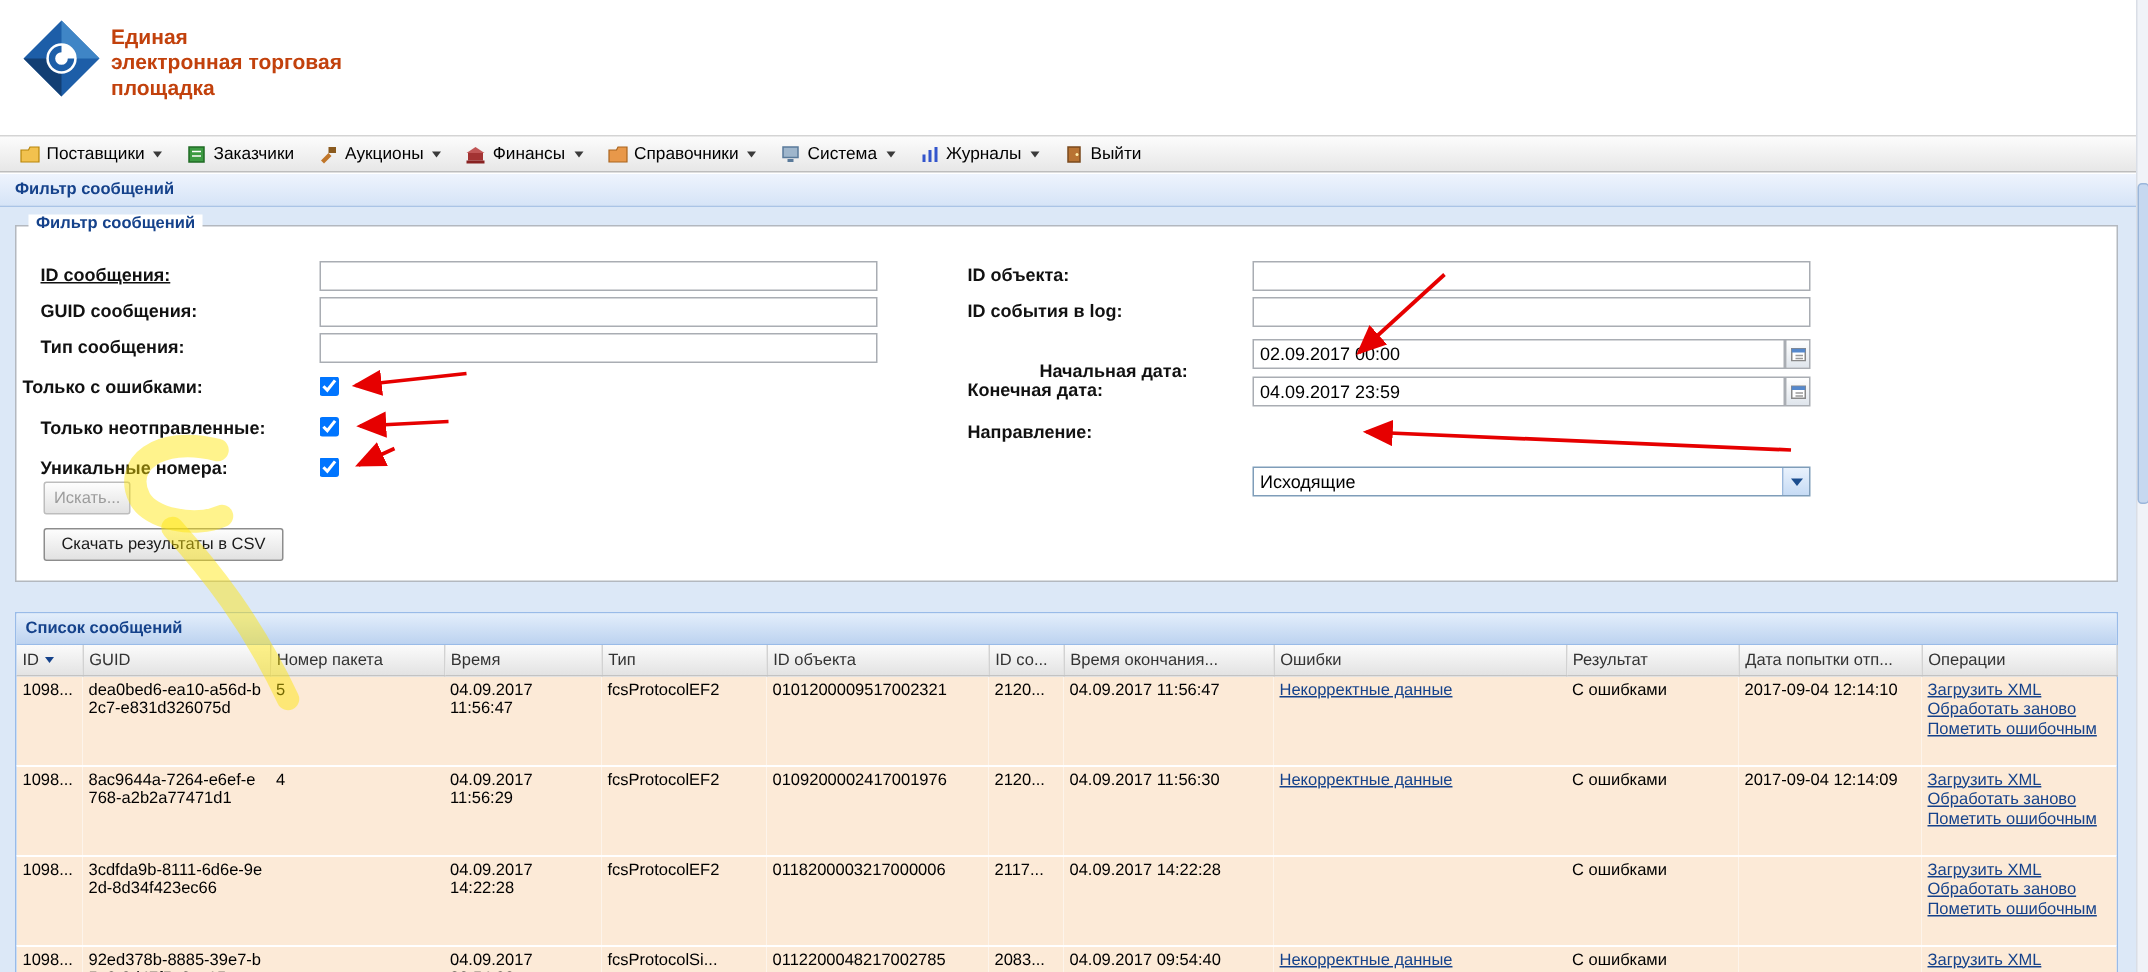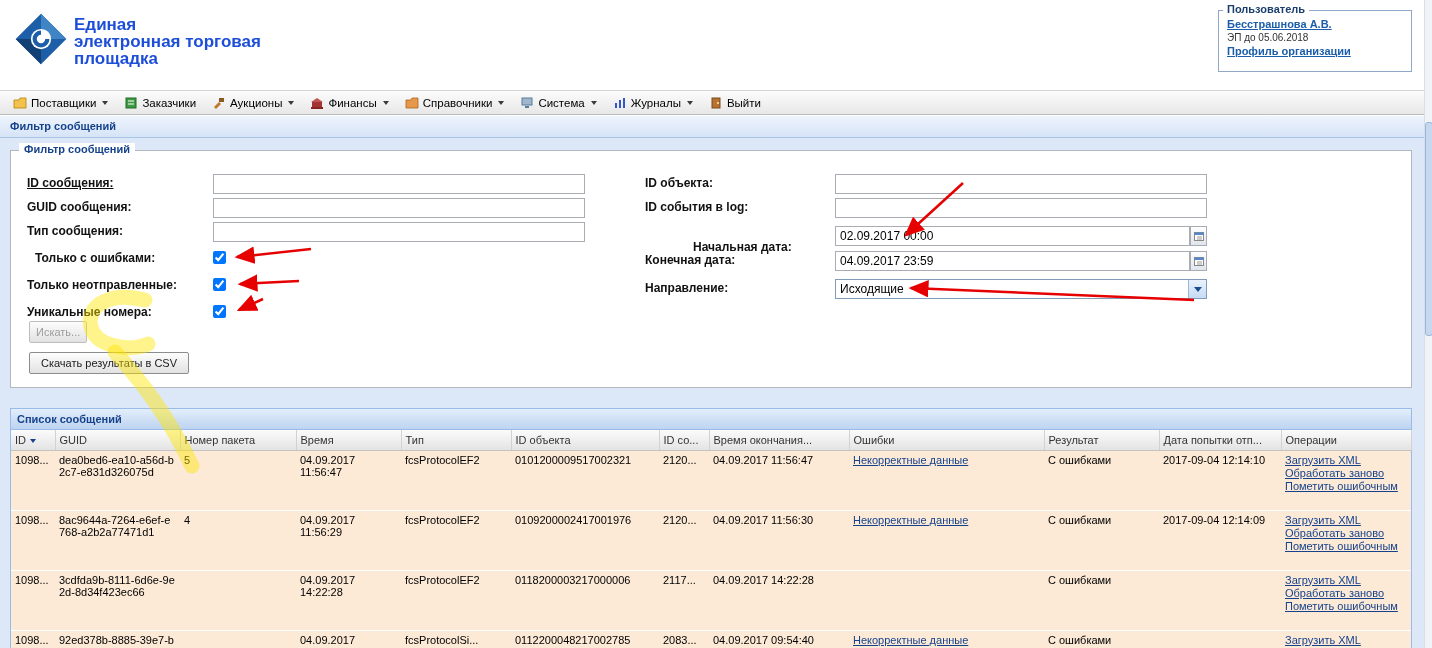--- a/index.html
+++ b/index.html
@@ -3,21 +3,21 @@
 <meta charset="utf-8">
 <style>
   html,body{margin:0;padding:0;}
   body{
     width:1432px;height:648px;position:relative;overflow:hidden;
     background:#ffffff;font-family:"Liberation Sans",sans-serif;color:#000;
   }
   
   .header{position:absolute;left:0;top:0;width:1424px;height:90px;background:#fff;}
   .logo{position:absolute;left:14px;top:12px;width:54px;height:54px;}
-  .brand{position:absolute;left:74px;top:16px;font-size:17px;font-weight:bold;color:#1d4ed8;line-height:17px;}
+  .brand{position:absolute;left:74px;top:16px;font-size:14px;font-weight:bold;color:#c2410c;line-height:17px;}
   .user-box{position:absolute;left:1218px;top:10px;width:194px;height:62px;border:1px solid #8fa8c8;background:#fff;padding:6px 8px 0 8px;box-sizing:border-box;}
   .user-box .legend{position:absolute;left:4px;top:-8px;background:#fff;padding:0 4px;font-size:11px;font-weight:bold;color:#1a3e6e;}
   .user-box a{display:block;font-size:11px;font-weight:bold;color:#1b5dab;text-decoration:underline;cursor:pointer;line-height:14px;}
   .user-box .cert{font-size:10px;color:#333;line-height:13px;}
   
   .menubar{position:absolute;left:0;top:90px;width:1432px;height:25px;box-sizing:border-box;
     background:linear-gradient(#fcfcfc,#e7e7e7);border-top:1px solid #d4d4d4;border-bottom:1px solid #bdbdbd;
     display:flex;align-items:center;padding-left:8px;gap:6px;}
   .menu-item{display:flex;align-items:center;gap:4px;padding:2px 5px;font-size:11.5px;cursor:pointer;white-space:nowrap;}
   .menu-item svg{display:block;}
@@ -30,21 +30,21 @@
   .content-bg{position:absolute;left:0;top:138px;width:1424px;height:510px;background:#dce8f7;}
   
   .filter{position:absolute;left:10px;top:150px;width:1402px;height:238px;background:#fff;border:1px solid #b3b8bf;box-sizing:border-box;}
   .filter .legend{position:absolute;left:8px;top:-8px;background:#fff;padding:0 5px;font-size:11px;font-weight:bold;color:#15428b;}
   .flabel{position:absolute;font-size:12px;font-weight:bold;color:#111;white-space:nowrap;}
   .ftext{position:absolute;width:372px;height:20px;box-sizing:border-box;border:1px solid #a9adb3;font-size:12px;padding:2px 4px;font-family:"Liberation Sans",sans-serif;}
   .fdate-wrap{position:absolute;width:372px;height:16px;}
   .fdate-wrap input{position:absolute;left:0;top:0;width:355px;height:20px;box-sizing:border-box;border:1px solid #a9adb3;font-size:12px;padding:2px 4px;font-family:"Liberation Sans",sans-serif;}
   .cal-btn{position:absolute;right:0;top:0;width:17px;height:20px;box-sizing:border-box;border:1px solid #a9adb3;background:linear-gradient(#ffffff,#dfe5ec);cursor:pointer;padding:0;display:flex;align-items:center;justify-content:center;}
   .fcheck{position:absolute;width:13px;height:13px;margin:0;}
-  .fselect{position:absolute;width:372px;height:20px;box-sizing:border-box;border:1px solid #7f9db9;background:#fff;cursor:pointer;}
+  .fselect{position:absolute;width:372px;height:20px;box-sizing:border-box;border:1px solid #7f9db9;background:#fff;cursor:pointer;margin-top:32px;}
   .fselect .val{font-size:12px;padding:2px 4px;}
   .fselect .dd{position:absolute;right:0;top:0;width:17px;height:18px;background:linear-gradient(#e9f2fd,#c6dbf5);border-left:1px solid #9ab8dc;display:flex;align-items:center;justify-content:center;}
   .fselect .dd i{width:0;height:0;border-left:4px solid transparent;border-right:4px solid transparent;border-top:5px solid #1a4d8f;}
   .btn{box-sizing:border-box;border:1px solid #8d8d8d;border-radius:2px;background:linear-gradient(#fdfdfd,#e2e2e2);font-size:11px;font-family:"Liberation Sans",sans-serif;cursor:pointer;}
   .btn-search{position:absolute;left:18px;top:170px;width:58px;height:22px;color:#9c9c9c;border-color:#bdbdbd;}
   .btn-csv{position:absolute;left:18px;top:201px;width:160px;height:22px;color:#1a1a1a;}
   
   .results{position:absolute;left:10px;top:408px;width:1402px;height:400px;background:#fff;border:1px solid #99bbe8;box-sizing:border-box;}
   .results-header{height:21px;box-sizing:border-box;background:linear-gradient(#e3eefb,#bdd3f0);border-bottom:1px solid #99bbe8;font-size:11px;font-weight:bold;color:#15428b;padding:4px 0 0 6px;}
   table.grid{width:1400px;border-collapse:collapse;table-layout:fixed;}
@@ -74,26 +74,20 @@
       <polygon points="2,32 32,32 32,62" fill="#123f74"></polygon>
       <circle cx="32" cy="32" r="12" fill="#ffffff"></circle>
       <path d="M32 22 a10 10 0 1 0 10 10 l-5 0 a5 5 0 1 1 -5 -5 z" fill="#1d5ea8"></path>
     </svg>
   </div>
   <div class="brand">
     <div>Единая</div>
     <div>электронная торговая</div>
     <div>площадка</div>
   </div>
-  <div class="user-box">
-    <span class="legend">Пользователь</span>
-    <a>Бесстрашнова А.В.</a>
-    <div class="cert">ЭП до 05.06.2018</div>
-    <a>Профиль организации</a>
-  </div>
 </div>
 
 <div class="menubar">
   <div class="menu-item">
     <span>
         <svg width="14" height="14">
           <path d="M1 4h5l1-2h6v10H1z" fill="#f2c14e" stroke="#b8860b" stroke-width="0.8"></path>
         </svg>
       </span>
     <span>Поставщики</span>
@@ -180,21 +174,21 @@
 <div class="filter">
   <span class="legend">Фильтр сообщений</span>
 
   <span class="flabel" style="left:16px;top:25px;text-decoration:underline;">ID сообщения:</span>
   <input class="ftext" style="left: 202px; top: 23px;">
   <span class="flabel" style="left:16px;top:49px;">GUID сообщения:</span>
   <input class="ftext" style="left: 202px; top: 47px;">
   <span class="flabel" style="left:16px;top:73px;">Тип сообщения:</span>
   <input class="ftext" style="left: 202px; top: 71px;">
 
-  <span class="flabel" style="left:24px;top:100px;">Только с ошибками:</span>
+  <span class="flabel" style="left:4px;top:100px;">Только с ошибками:</span>
   <input type="checkbox" class="fcheck" style="left: 202px; top: 100px;" checked="true">
   <span class="flabel" style="left:16px;top:127px;">Только неотправленные:</span>
   <input type="checkbox" class="fcheck" style="left: 202px; top: 127px;" checked="true">
   <span class="flabel" style="left:16px;top:154px;">Уникальные номера:</span>
   <input type="checkbox" class="fcheck" style="left: 202px; top: 154px;" checked="true">
 
   <button class="btn btn-search" disabled="">Искать...</button>
   <button class="btn btn-csv">Скачать результаты в CSV</button>
 
   <span class="flabel" style="left:634px;top:25px;">ID объекта:</span>

